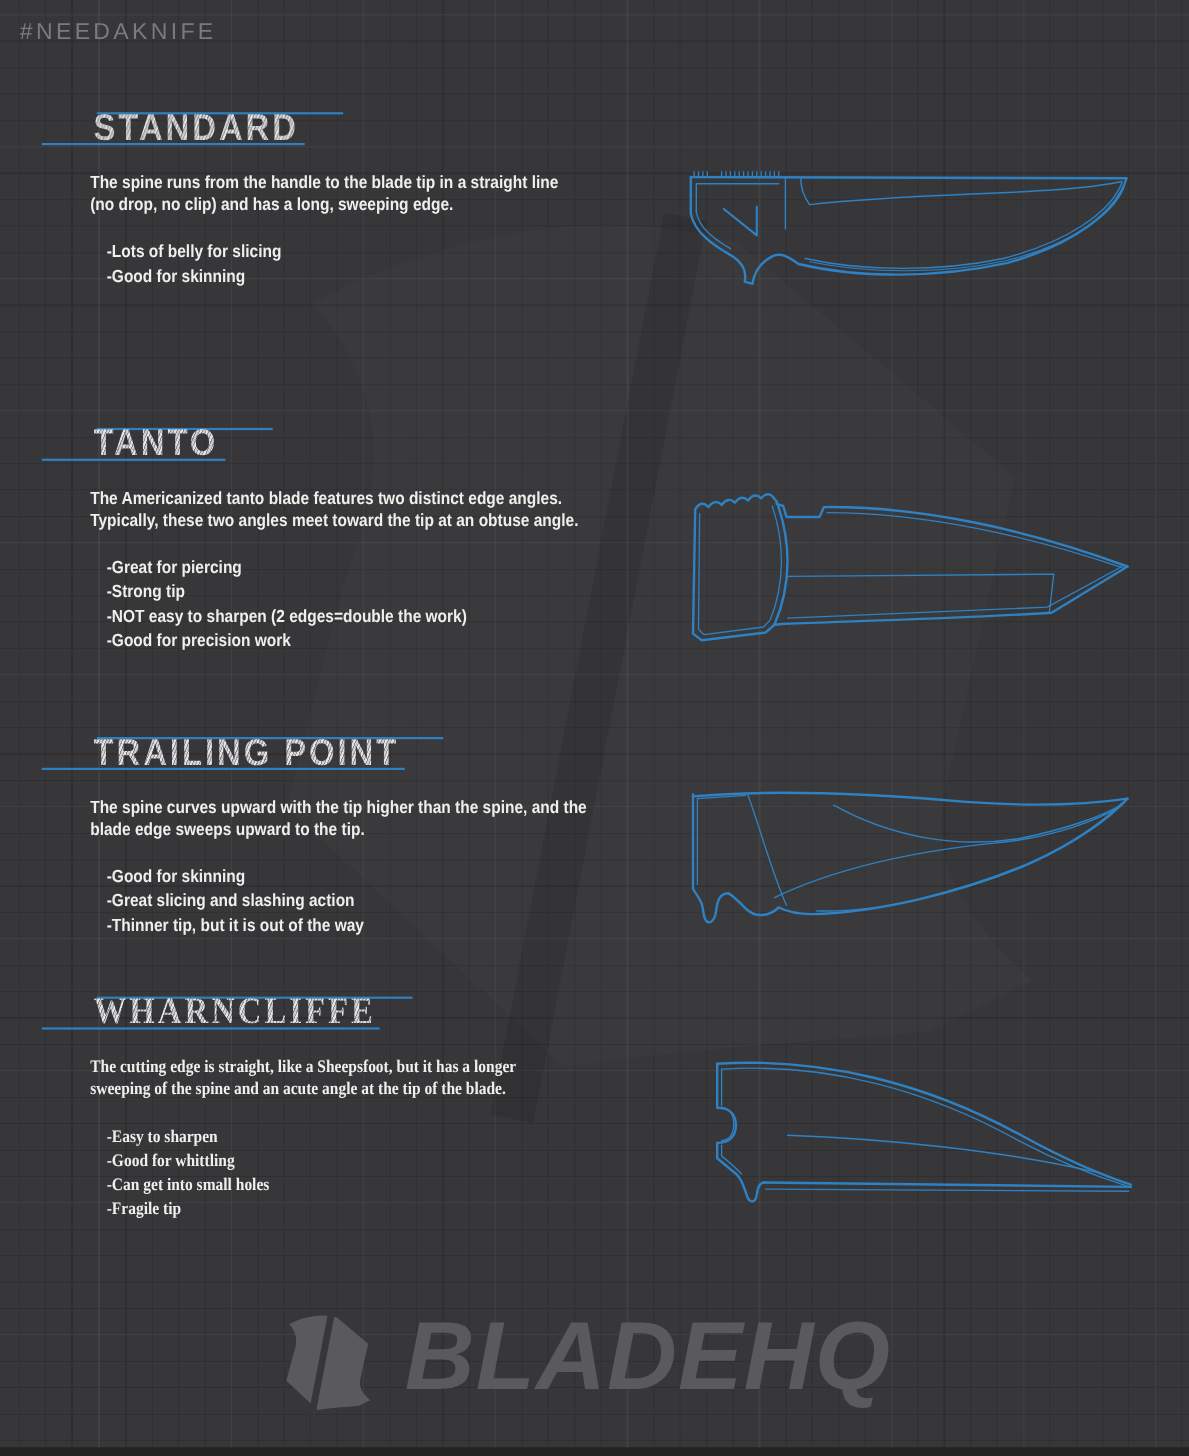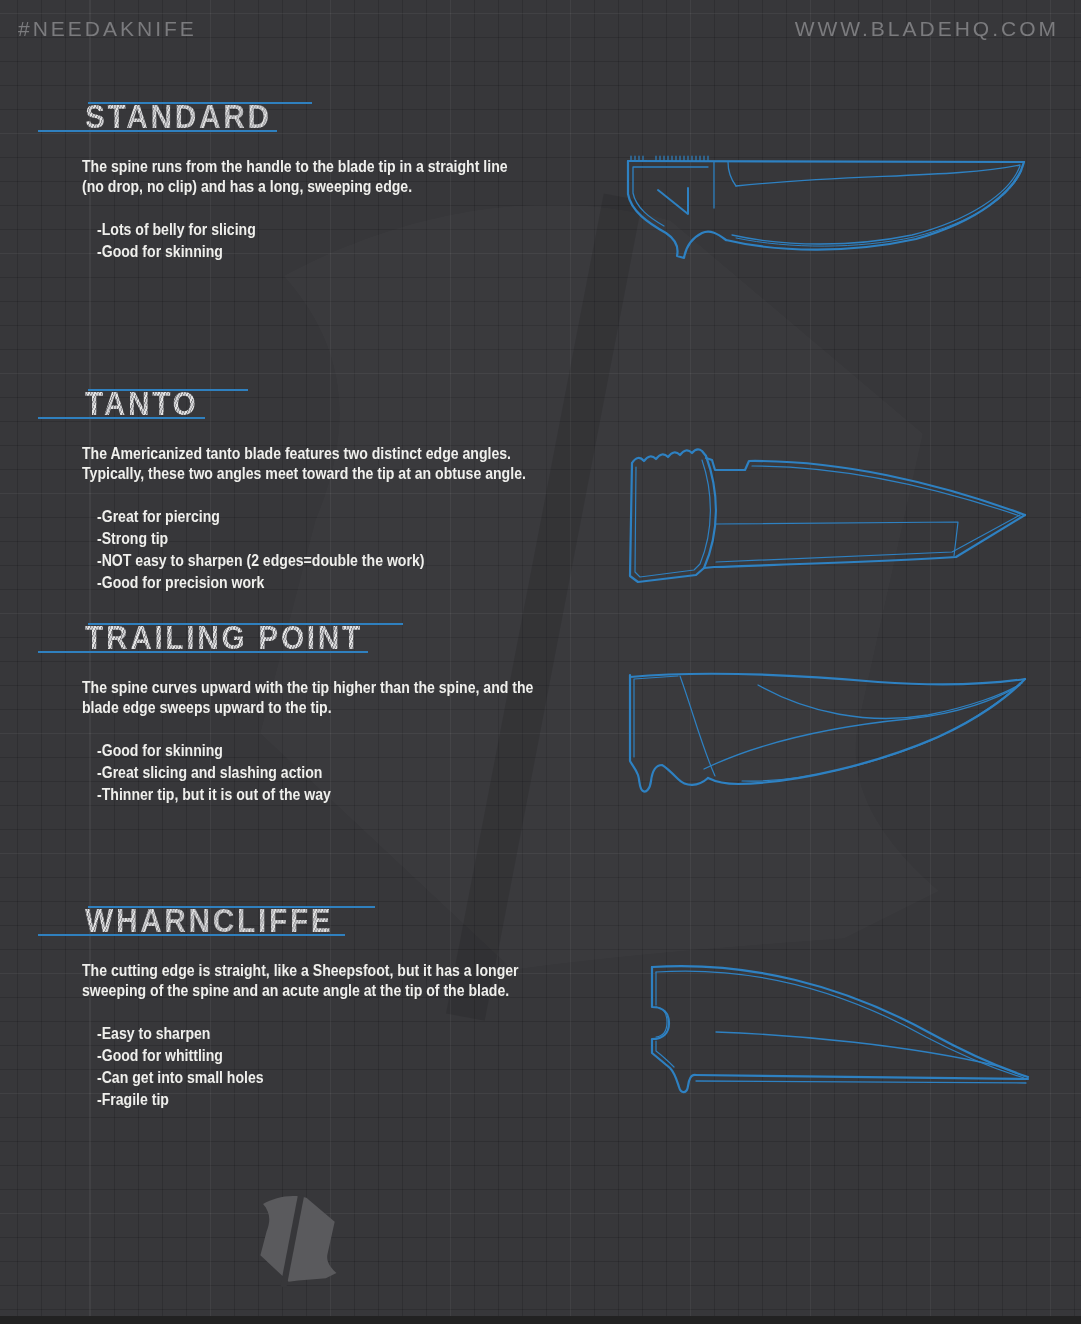--- a/index.html
+++ b/index.html
@@ -18,22 +18,22 @@
   .topbar-text{
     position:absolute;top:17px;font-size:21px;letter-spacing:3px;
     color:#7b7b7e;font-weight:400;
   }
   .topbar-left{left:18px;}
   .topbar-right{right:22px;}
 
   .section{position:absolute;left:0;width:100%;height:300px;}
   #sec-standard{top:86px;margin-top:13px;}
   #sec-tanto{top:338px;margin-top:48px;}
-  #sec-trailing{top:620px;}
-  #sec-wharncliffe{top:903px;}
+  #sec-trailing{top:667px;}
+  #sec-wharncliffe{top:903px;font-family:Liberation Serif, serif;}
 
   .sec-title{
     position:absolute;left:85px;top:0;font-size:34px;font-weight:700;
     letter-spacing:3px;line-height:34px;
     transform:scaleX(0.88);transform-origin:0 0;
     background-image:repeating-linear-gradient(115deg,#e3e3e3 0 2px,#86868a 2px 3px,#cfcfd1 3px 5px,#97979b 5px 6px);
     -webkit-background-clip:text;background-clip:text;color:transparent;
     white-space:nowrap;
   }
   .rule{position:absolute;height:2px;background:#2f80bf;}
@@ -77,21 +77,20 @@
 <body>
 
 <div class="canvas">
 
   <svg class="watermark" width="820" height="1120" viewBox="0 0 104 110" aria-hidden="true">
     <path d="M17,12 C25,21 26,31 21,43 L14,70 L46,100 C60,98 75,97 88,96 L100,90 C92,83 88,76 90,68 L98,32 L66,5 C48,0 30,5 17,12 Z" fill="rgba(255,255,255,0.020)"></path>
     <line x1="60" y1="2" x2="40" y2="106" stroke="rgba(0,0,0,0.10)" stroke-width="5"></line>
   </svg>
 
   <div class="topbar-text topbar-left">#NEEDAKNIFE</div>
-  <div class="topbar-text topbar-right">WWW.BLADEHQ.COM</div>
 
   <div class="section" id="sec-standard">
     <div class="rule rule-top"></div>
     <div class="rule rule-bottom"></div>
     <div class="sec-title">STANDARD</div>
     <div class="sec-desc">The spine runs from the handle to the blade tip in a straight line
 (no drop, no clip) and has a long, sweeping edge.</div>
     <div class="sec-bullets">
       <div>-Lots of belly for slicing</div>
       <div>-Good for skinning</div>
@@ -187,15 +186,16 @@
         <path stroke-width="1.2" d="M38,52 C46,53 49,59 49,67 C49,75 46,81 38,82 M38,17 L38,50 M38,86 L38,96 C46,102 52,108 56,112"></path>
       </g>
     </svg>
   </div>
 
   <div class="footer">
     <svg class="brand-shield" width="92" height="100" viewBox="0 0 104 110" aria-hidden="true">
       <path d="M17,12 C25,21 26,31 21,43 L14,70 L46,100 C60,98 75,97 88,96 L100,90 C92,83 88,76 90,68 L98,32 L66,5 C48,0 30,5 17,12 Z" fill="#5a5a5d"></path>
       <line x1="60" y1="2" x2="40" y2="106" stroke="#37373a" stroke-width="7"></line>
     </svg>
+    <div class="brand-word">BLADEHQ</div>
   </div>
 
 </div>
 
 </body></html>

